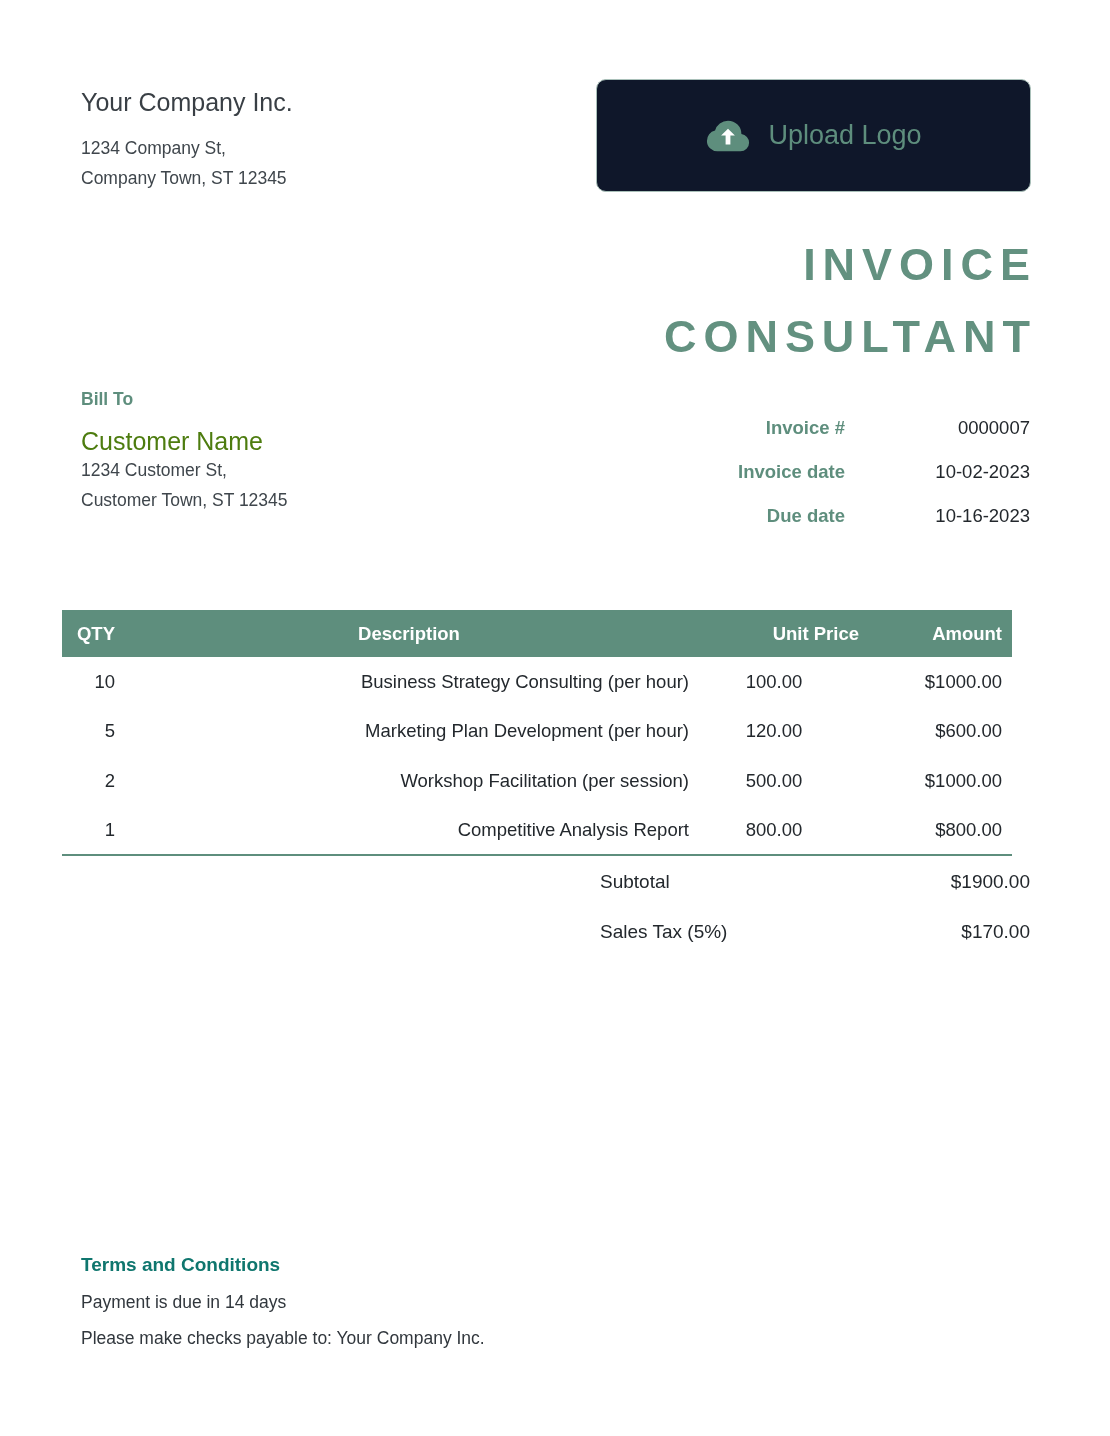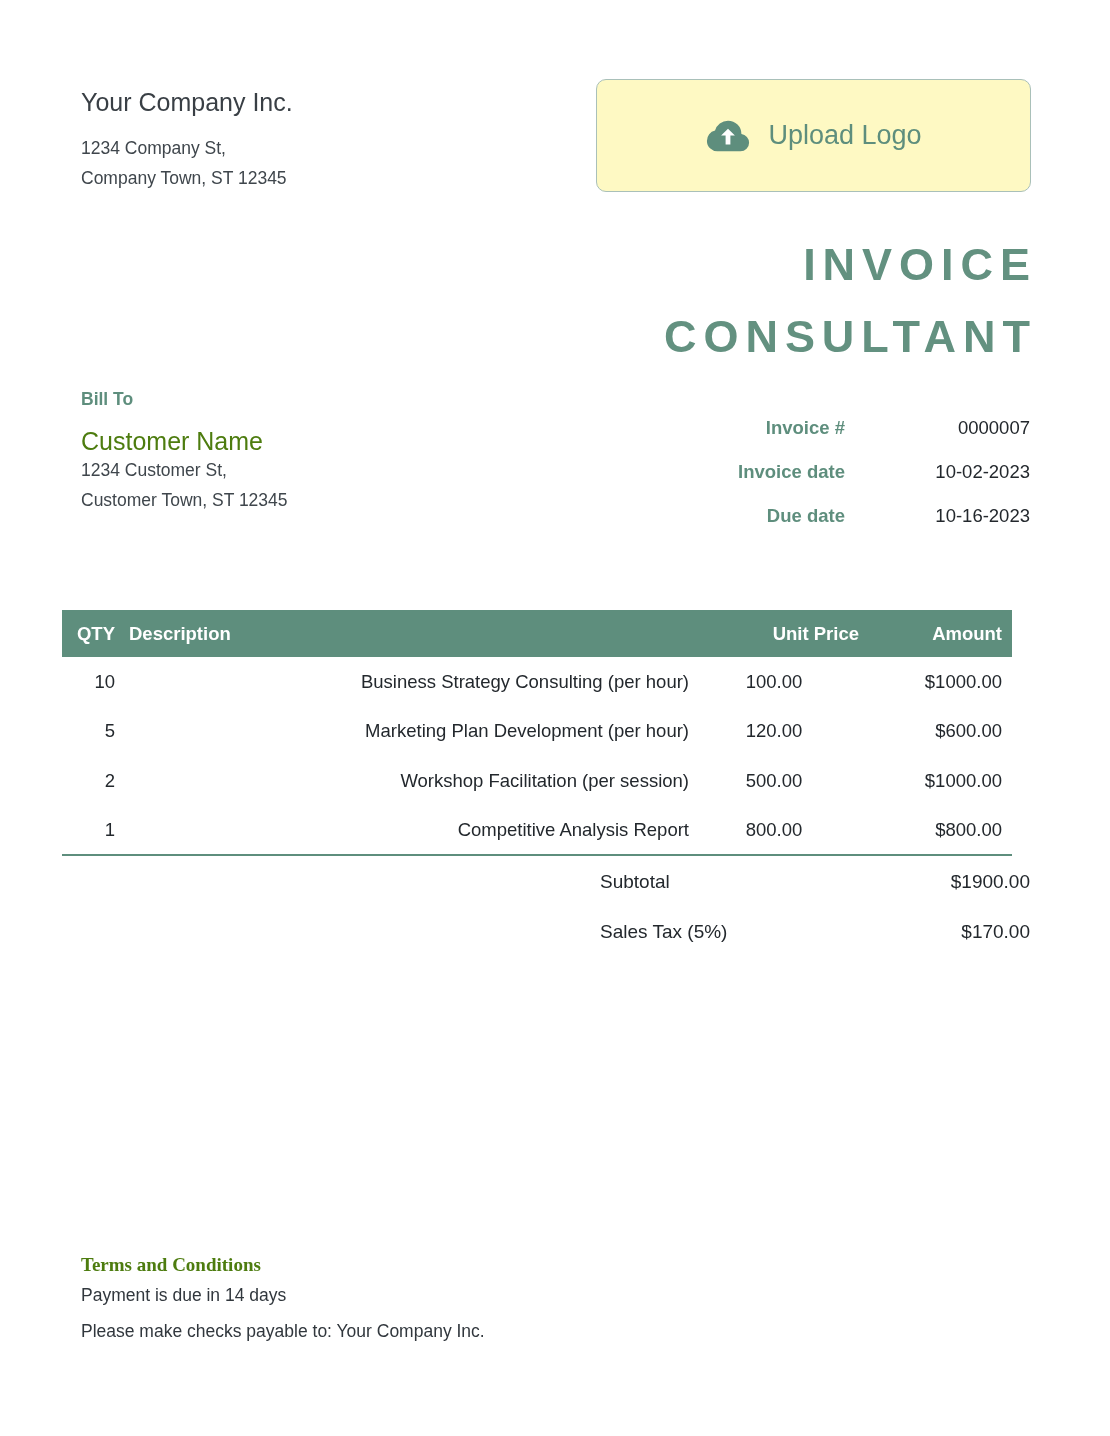--- a/index.html
+++ b/index.html
@@ -14,21 +14,21 @@
   }
 
   
   .company { position: absolute; left: 81px; top: 88px; }
   .company-name { font-size: 25px; font-weight: 500; color: #393f45; margin-bottom: 16px; }
   .company-addr { font-size: 17.5px; color: #3f464c; line-height: 30px; }
 
   
   .upload {
     position: absolute; left: 596px; top: 79px; width: 435px; height: 113px;
-    background: #fef9c3; border: 1.5px solid #a9c0b9; border-radius: 10px;
+    background: #0f172a; border: 1.5px solid #a9c0b9; border-radius: 10px;
     display: flex; align-items: center; justify-content: center; gap: 17px;
     cursor: pointer;
   }
   .upload-icon { display: inline-flex; width: 46px; height: 46px; align-items: center; }
   .upload-label { font-size: 27px; color: #5e8e7d; }
 
   
   .doc-title {
     position: absolute; right: 73px; top: 229px; text-align: right;
     color: #639180; font-weight: 700; font-size: 45px;
@@ -51,41 +51,41 @@
   table.items { position: absolute; left: 62px; top: 610px; width: 950px; border-collapse: collapse; table-layout: fixed; }
   table.items col.c-qty { width: 53px; }
   table.items col.c-desc { width: auto; }
   table.items col.c-unit { width: 170px; }
   table.items col.c-amt { width: 153px; }
   table.items thead th {
     background: #5e8e7d; color: #ffffff; font-weight: 700; font-size: 18.5px;
     height: 47px; padding: 0;
   }
   table.items th.h-qty { text-align: right; }
-  table.items th.h-desc { text-align: left; padding-left: 14px; }
+  table.items th.h-desc { text-align: center; padding-left: 14px; }
   table.items th.h-unit { text-align: right; }
   table.items th.h-amt { text-align: right; padding-right: 10px; }
   table.items tbody td { height: 49.5px; font-size: 18.5px; color: #23282d; padding: 0; }
   table.items td.d-qty { text-align: right; }
   table.items td.d-desc { text-align: right; padding-left: 14px; }
   table.items td.d-unit { text-align: center; }
   table.items td.d-amt { text-align: right; padding-right: 10px; }
   table.items tbody tr:last-child td { border-bottom: 2px solid #5e8e7d; }
 
   
   .summary { position: absolute; left: 600px; top: 857px; width: 430px; }
   .sum-row { display: flex; justify-content: space-between; align-items: center; height: 50px; font-size: 19px; color: #23282d; }
   .sum-row.total {
     background: #f3f6f5; border-top: 2px solid #5e8e7d; border-bottom: 2px solid #5e8e7d;
     color: #5e8e7d; font-weight: 700; font-size: 20px; height: 49px; padding: 0 2px;
   }
 
   
   .terms { position: absolute; left: 81px; top: 1254px; }
-  .terms-heading { color: #4d7c0f; font-weight: 700; font-size: 19px; margin-bottom: 8px; font-family: Liberation Serif, serif; }
+  .terms-heading { color: #0f766e; font-weight: 700; font-size: 19px; margin-bottom: 15px; }
   .terms-line { font-size: 17.5px; color: #31373d; line-height: 22px; margin-bottom: 14px; }
 </style>
 </head>
 <body>
 
 <div class="page">
 
   <div class="company">
     <div class="company-name">Your Company Inc.</div>
     <div class="company-addr">1234 Company St,</div>

